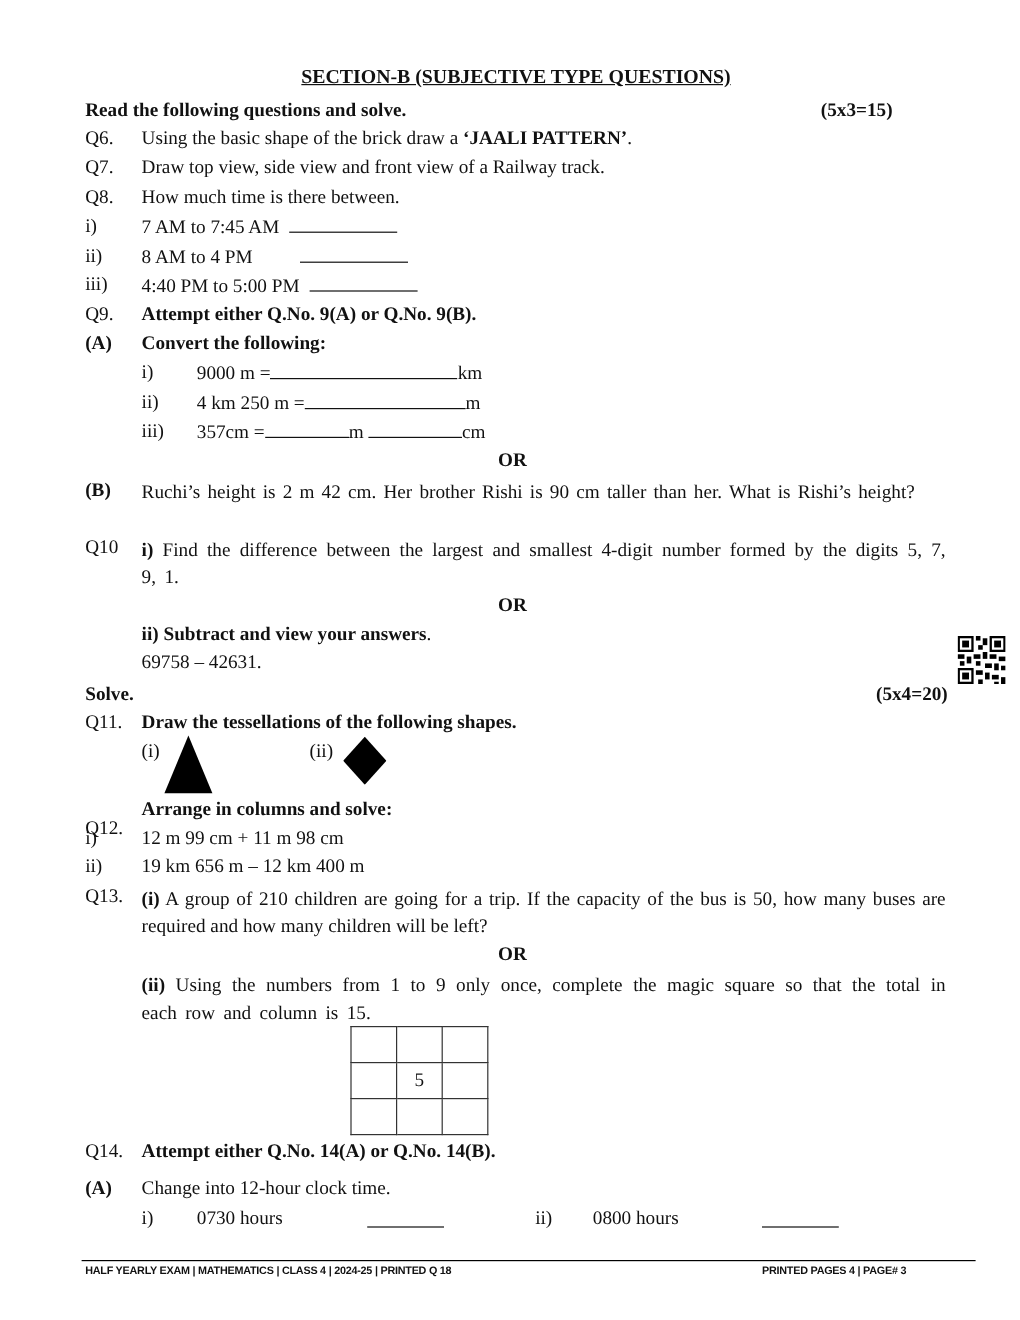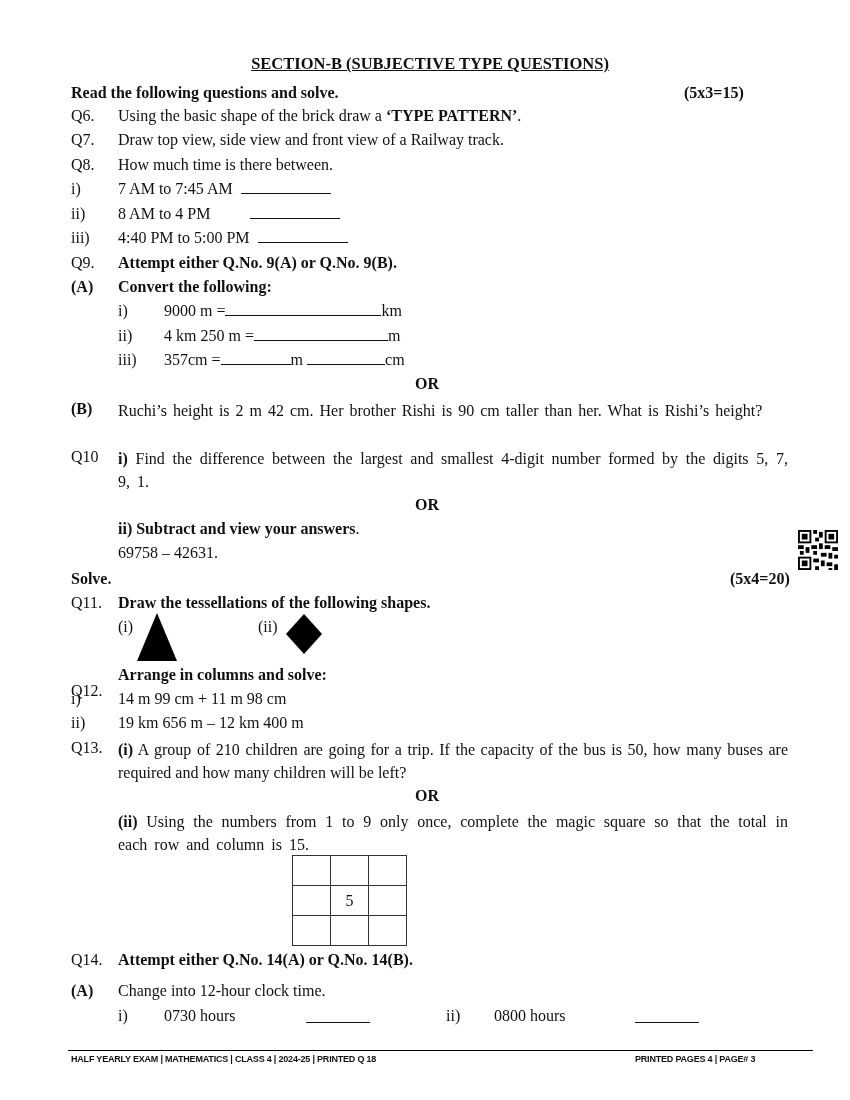--- a/index.html
+++ b/index.html
@@ -45,21 +45,21 @@
 
 <div class="abs title">SECTION-B (SUBJECTIVE TYPE QUESTIONS)</div>
 
 <div class="abs t b" style="left:71px; top:83px;">Read the following questions and solve.</div>
 <div class="abs t b" style="left:684px; top:83px;">(5x3=15)</div>
 
 <div class="abs t" style="left:71px; top:106px;">
   <span class="qn">Q6.</span>
 </div>
 <div class="abs t" style="left:118px; top:106px;">
-  <span>Using the basic shape of the brick draw a </span><b>‘TYPE PATTERN’</b><span>.</span>
+  <span>Using the basic shape of the brick draw a </span><b>‘JAALI PATTERN’</b><span>.</span>
 </div>
 
 <div class="abs t qn" style="left:71px; top:130px;">Q7.</div>
 <div class="abs t" style="left:118px; top:130px;">Draw top view, side view and front view of a Railway track.</div>
 
 <div class="abs t qn" style="left:71px; top:155px;">Q8.</div>
 <div class="abs t" style="left:118px; top:155px;">How much time is there between.</div>
 
 <div class="abs t" style="left:71px; top:179px;">i)</div>
 <div class="abs t" style="left:118px; top:179px;">
@@ -152,21 +152,21 @@
 <div class="abs t" style="left:118px; top:617px;">(i)</div>
 <div class="triangle"></div>
 <div class="abs t" style="left:258px; top:617px;">(ii)</div>
 <svg class="diamond" viewBox="0 0 36 40">
   <polygon points="18,0 36,20 18,40 0,20" fill="#000"></polygon>
 </svg>
 
 <div class="abs t qn" style="left:71px; top:665px;margin-top:16px;">Q12.</div>
 <div class="abs t b" style="left:118px; top:665px;">Arrange in columns and solve:</div>
 <div class="abs t" style="left:71px; top:689px;">i)</div>
-<div class="abs t" style="left:118px; top:689px;">14 m 99 cm + 11 m 98 cm</div>
+<div class="abs t" style="left:118px; top:689px;">12 m 99 cm + 11 m 98 cm</div>
 <div class="abs t" style="left:71px; top:713px;">ii)</div>
 <div class="abs t" style="left:118px; top:713px;">19 km 656 m – 12 km 400 m</div>
 
 <div class="abs t qn" style="left:71px; top:738px;">Q13.</div>
 <div class="abs t justify" style="left:118px; top:738px; width:670px; line-height:23px;"><b>(i)</b><span> A group of 210 children are going for a trip. If the capacity of the bus is 50, how many buses are required and how many children will be left?</span></div>
 <div class="abs t b" style="left:415px; top:786px;">OR</div>
 <div class="abs t justify" style="left:118px; top:810px; width:670px; line-height:23px; word-spacing:3px;"><b>(ii)</b><span> Using the numbers from 1 to 9 only once, complete the magic square so that the total in each row and column is 15.</span></div>
 
 <table class="magic">
   <tbody>

